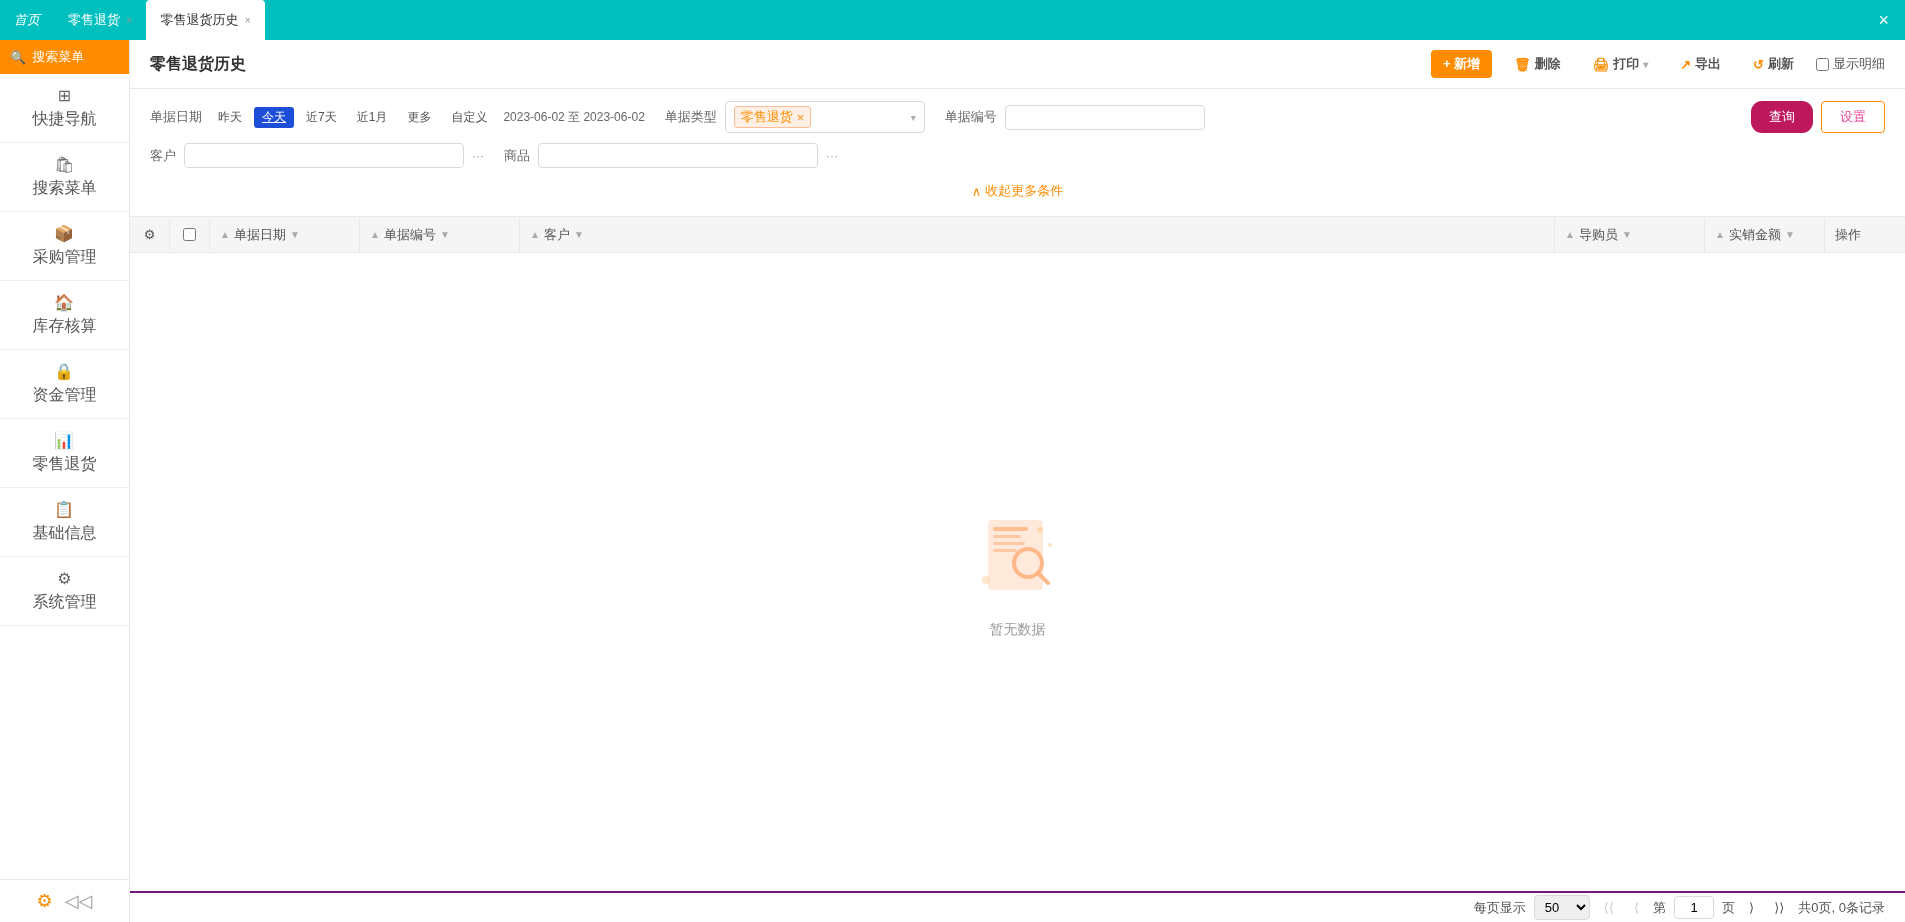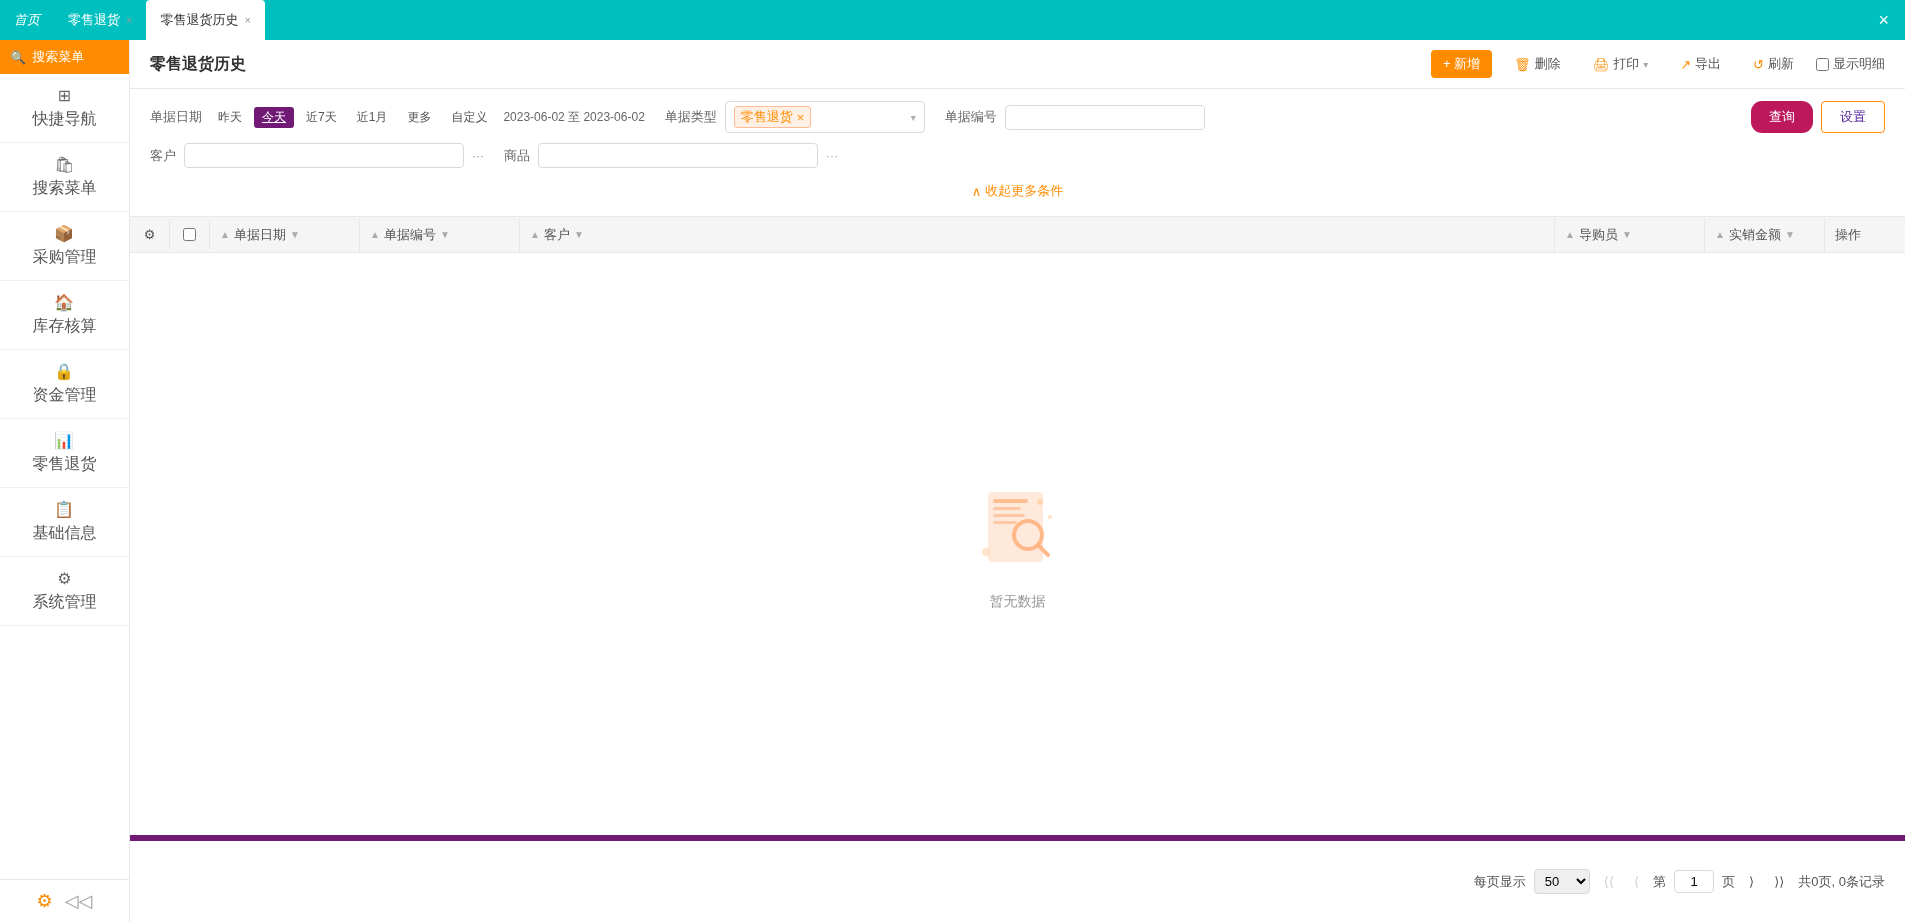--- a/index.html
+++ b/index.html
@@ -43,53 +43,53 @@
     }
 
     
     .page-header {
       background: white; padding: 10px 20px; display: flex; align-items: center; justify-content: space-between;
       border-bottom: 1px solid #e8e8e8; flex-shrink: 0;
     }
     .page-title { font-size: 16px; font-weight: bold; color: #333; }
     .toolbar { display: flex; align-items: center; gap: 12px; }
     .toolbar-btn {
-      display: flex; align-items: center; gap: 4px; padding: 5px 10px; border: none; background: transparent; cursor: pointer; color: #555; font-size: 13px;
+      display: flex; align-items: center; gap: 4px; padding: 5px 10px; border: none; background: transparent; cursor: pointer; color: #555; font-size: 13px; font-weight: bold;
     }
     .btn-new { background: #ff8c00; color: white; border-radius: 4px; padding: 5px 12px; }
     .checkbox-label { display: flex; align-items: center; gap: 4px; font-size: 13px; color: #555; }
 
     
     .filter-area {
       background: white; padding: 12px 20px; border-bottom: 1px solid #e8e8e8; flex-shrink: 0;
     }
     .filter-row { display: flex; align-items: center; gap: 20px; margin-bottom: 10px; flex-wrap: wrap; }
     .filter-item { display: flex; align-items: center; gap: 8px; }
     .filter-label { color: #666; white-space: nowrap; font-size: 13px; }
     .date-btns { display: flex; align-items: center; gap: 4px; }
     .date-btn { padding: 2px 8px; border: none; background: transparent; cursor: pointer; color: #555; font-size: 12px; border-radius: 3px; }
-    .date-btn.today { background: #701a75; color: white; border-radius: 3px; text-decoration: underline; }
+    .date-btn.today { background: #1d4ed8; color: white; border-radius: 3px; text-decoration: underline; }
     .date-range { color: #666; font-size: 12px; }
     .filter-select {
       border: 1px solid #d9d9d9; border-radius: 4px; padding: 4px 8px; min-width: 200px; display: flex; align-items: center; gap: 4px; cursor: pointer; background: white;
     }
     .filter-tag {
       background: #fff0e6; border: 1px solid #ffbb96; border-radius: 3px; padding: 1px 6px; display: flex; align-items: center; gap: 4px; font-size: 12px; color: #ff8c00;
     }
     .filter-input {
       border: 1px solid #d9d9d9; border-radius: 4px; padding: 4px 8px; min-width: 200px; outline: none; color: #333; font-size: 13px;
     }
     .filter-ellipsis { color: #999; font-size: 12px; }
     .collapse-btn {
       display: flex; align-items: center; justify-content: center; gap: 4px; color: #ff8c00; cursor: pointer; font-size: 13px; padding: 4px 12px; margin: 0 auto;
     }
 
     .action-btns { display: flex; gap: 8px; }
     .btn-query { background: #be185d; color: white; border: none; border-radius: 11px; padding: 6px 18px; cursor: pointer; font-size: 13px; }
-    .btn-settings { background: white; color: #4c1d95; border: 1px solid #ff8c00; border-radius: 4px; padding: 6px 18px; cursor: pointer; font-size: 13px; }
+    .btn-settings { background: white; color: #ec4899; border: 1px solid #ff8c00; border-radius: 4px; padding: 6px 18px; cursor: pointer; font-size: 13px; }
 
     
     .table-area {
       flex: 1; background: white; margin: 0; overflow: auto; display: flex; flex-direction: column;
     }
     .table-header {
       display: flex; align-items: center; background: #f5f5f5; border-bottom: 1px solid #e8e8e8; min-height: 36px; flex-shrink: 0;
     }
     .th {
       padding: 8px 10px; color: #555; font-weight: normal; white-space: nowrap; display: flex; align-items: center; gap: 4px; border-right: 1px solid #e8e8e8;
@@ -104,21 +104,21 @@
     .th.operation { width: 80px; border-right: none; }
     .sort-icon { color: #aaa; font-size: 10px; }
 
     .empty-area {
       flex: 1; display: flex; flex-direction: column; align-items: center; justify-content: center; gap: 16px;
     }
     .empty-text { color: #999; font-size: 14px; }
 
     
     .pagination {
-      display: flex; align-items: center; justify-content: flex-end; padding: 28px 20px; border-top: 6px solid #701a75; gap: 8px; background: white; flex-shrink: 0;
+      display: flex; align-items: center; justify-content: flex-end; padding: 2px 20px; border-top: 2px solid #701a75; gap: 8px; background: white; flex-shrink: 0;
     }
     .pagination-label { color: #555; }
     .pagination-select {
       border: 1px solid #d9d9d9; border-radius: 4px; padding: 3px 6px; font-size: 13px;
     }
     .pagination-btn { border: none; background: transparent; cursor: pointer; color: #555; padding: 2px 6px; }
     .pagination-btn:disabled { color: #ccc; cursor: default; }
     .pagination-input { border: 1px solid #d9d9d9; border-radius: 4px; padding: 3px 6px; width: 40px; text-align: center; font-size: 13px; }
     .pagination-total { color: #555; }
 

